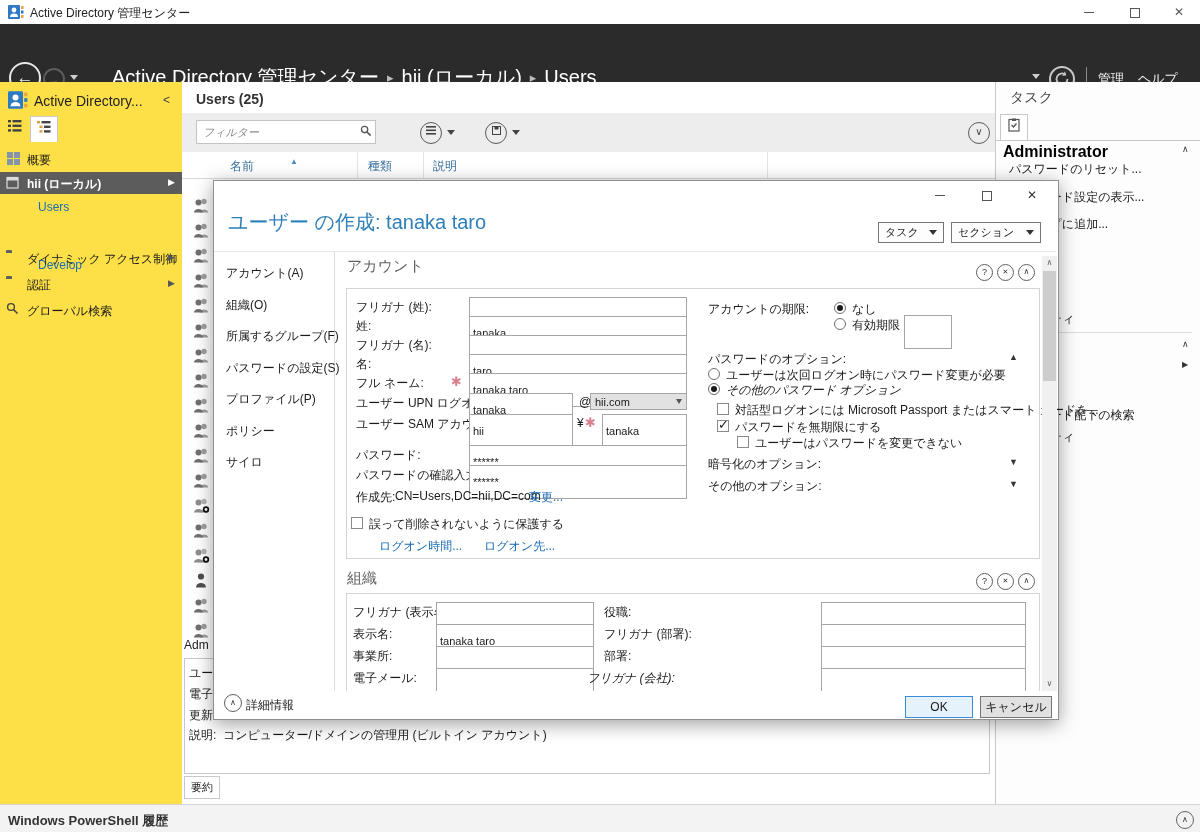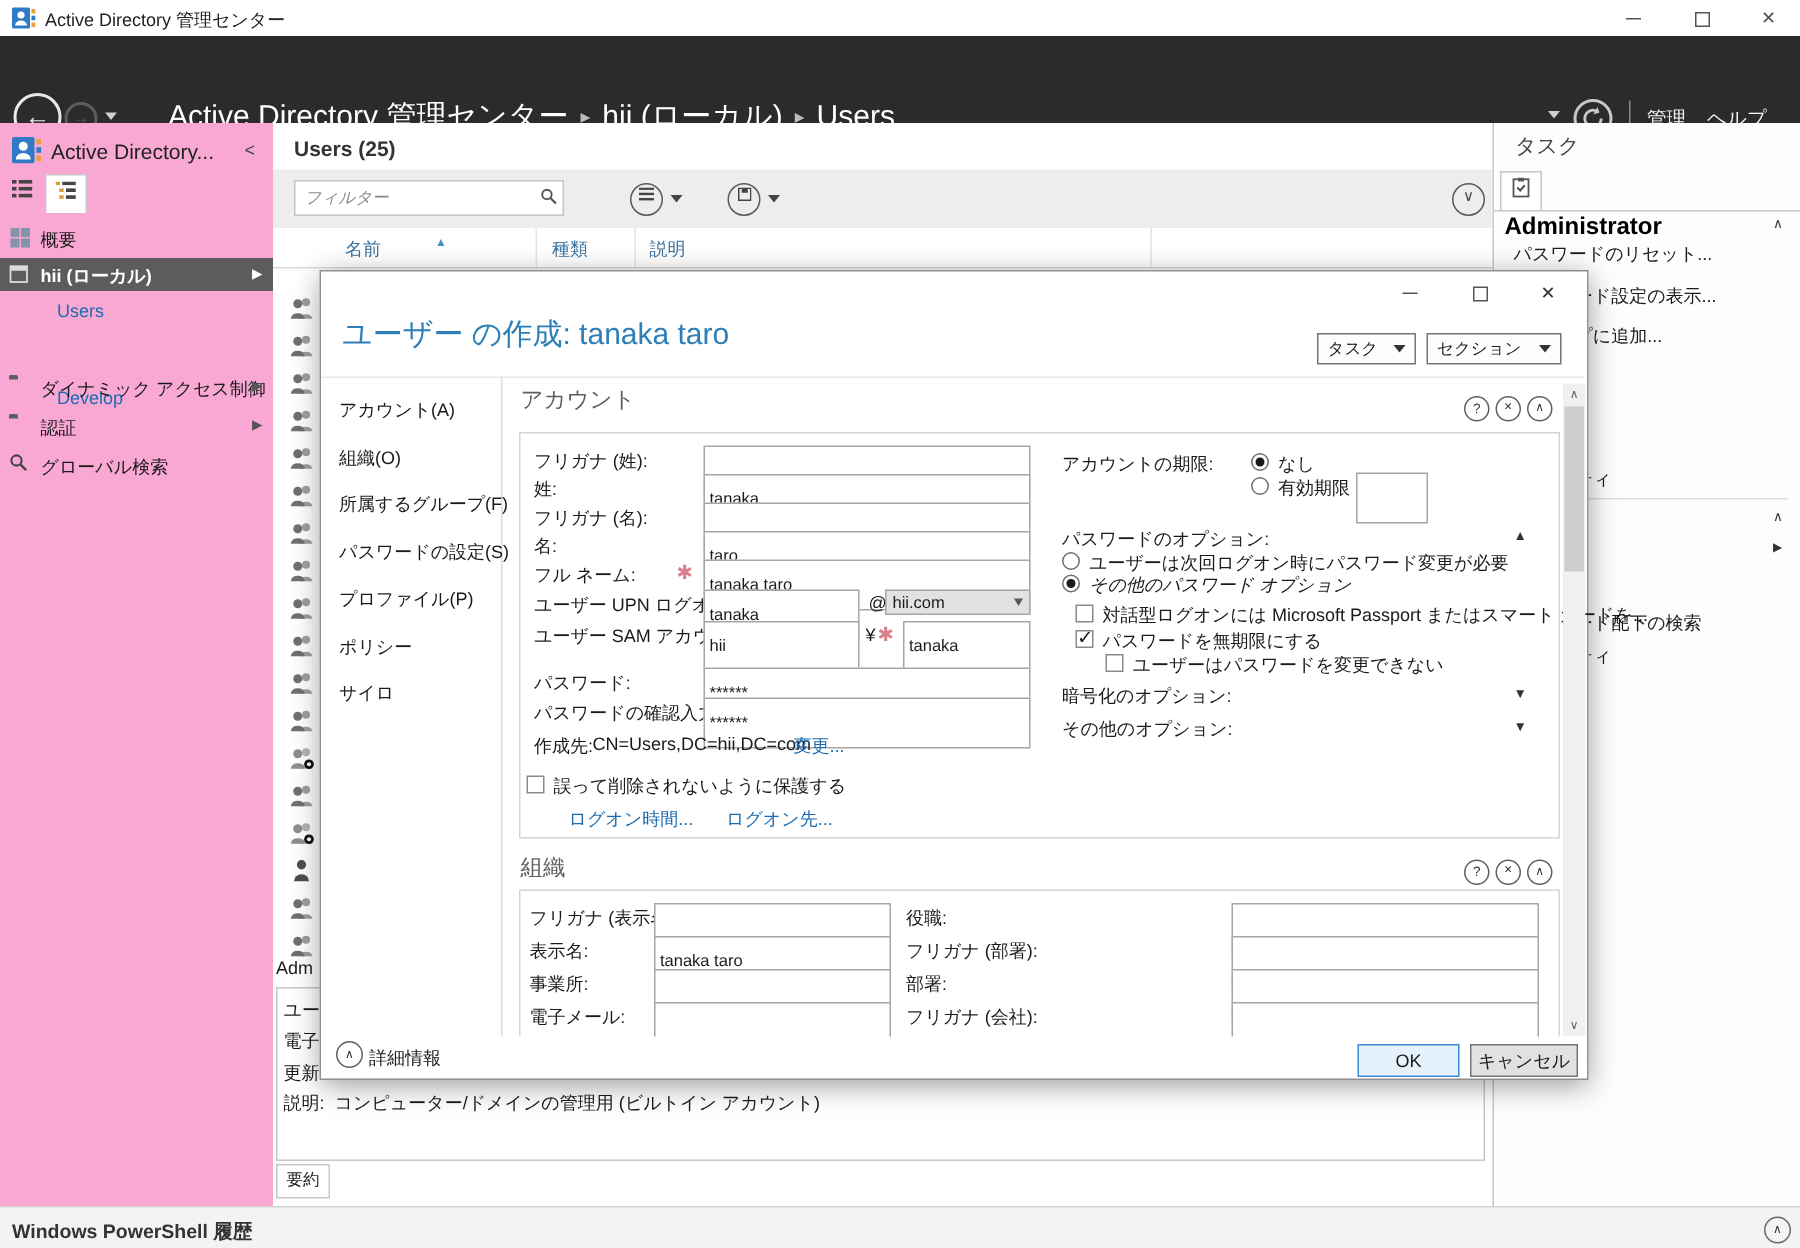--- a/index.html
+++ b/index.html
@@ -28,21 +28,21 @@
   .dd-arrow{width:0;height:0;border-left:4px solid transparent;border-right:4px solid transparent;border-top:5px solid #cfcfcf;}
   .crumbs{left:112px;top:40px;font-size:20px;color:#fff;}
   .crumb-sep{color:#bdbdbd;font-size:13px;padding:0 8px;vertical-align:2px;}
   .crumb-sep::after{content:"▸";}
   #nav-right-dd{left:1032px;top:50px;}
   .refresh{left:1049px;top:42px;width:22px;height:22px;border:2px solid #c8c8c8;border-radius:50%;}
   .nav-sep{left:1086px;top:43px;width:1px;height:22px;background:#8a8a8a;}
   .navlink{top:46px;font-size:13px;color:#f2f2f2;}
 
   
-  #sidebar{left:0;top:82px;width:182px;height:722px;background:#f9a8d4;border-right:7px solid #d946ef;}
+  #sidebar{left:0;top:82px;width:182px;height:722px;background:#fde047;border-right:7px solid #d946ef;}
   #sidebar .hdr-txt{left:34px;top:11px;font-size:14px;color:#222;}
   #sidebar .collapse{left:163px;top:11px;font-size:12px;color:#444;}
   .side-tab{top:34px;width:26px;height:25px;text-align:center;line-height:25px;}
   .side-item-txt{font-size:12px;color:#1a1a1a;}
   .side-sel{left:0;top:90px;width:182px;height:22px;background:#5c5c5c;}
   .side-link{font-size:12px;color:#1b6cb1;}
   .tri-right::after{content:"▶";}
   .tri-down::after{content:"▼";}
   .tri-up::after{content:"▲";}
   .chev-up::after{content:"∧";}
@@ -546,21 +546,21 @@
     <input class="inp" style="left: 222px; top: 465px; width: 158px;" value="">
     <span class="abs flabel" style="left:139px;top:489px;">電子メール:</span>
     <input class="inp" style="left: 222px; top: 487px; width: 158px;" value="">
 
     <span class="abs flabel" style="left:390px;top:423px;">役職:</span>
     <input class="inp" style="left: 607px; top: 421px; width: 205px;" value="">
     <span class="abs flabel" style="left:390px;top:445px;">フリガナ (部署):</span>
     <input class="inp" style="left: 607px; top: 443px; width: 205px;" value="">
     <span class="abs flabel" style="left:390px;top:467px;">部署:</span>
     <input class="inp" style="left: 607px; top: 465px; width: 205px;" value="">
-    <span class="abs flabel" style="left:390px;top:489px;">フリガナ (会社):</span>
+    <span class="abs flabel" style="left:373px;top:489px;font-style:italic;">フリガナ (会社):</span>
     <input class="inp" style="left: 607px; top: 487px; width: 205px;" value="">
 
     <div class="abs dscroll">
       <span class="abs ar chev-up" style="top:2px;"></span>
       <div class="abs thumb"></div>
       <span class="abs ar chev-down" style="top:423px;"></span>
     </div>
 
     <div class="abs dfooter">
       <span class="abs foot-circ chev-up"></span>

